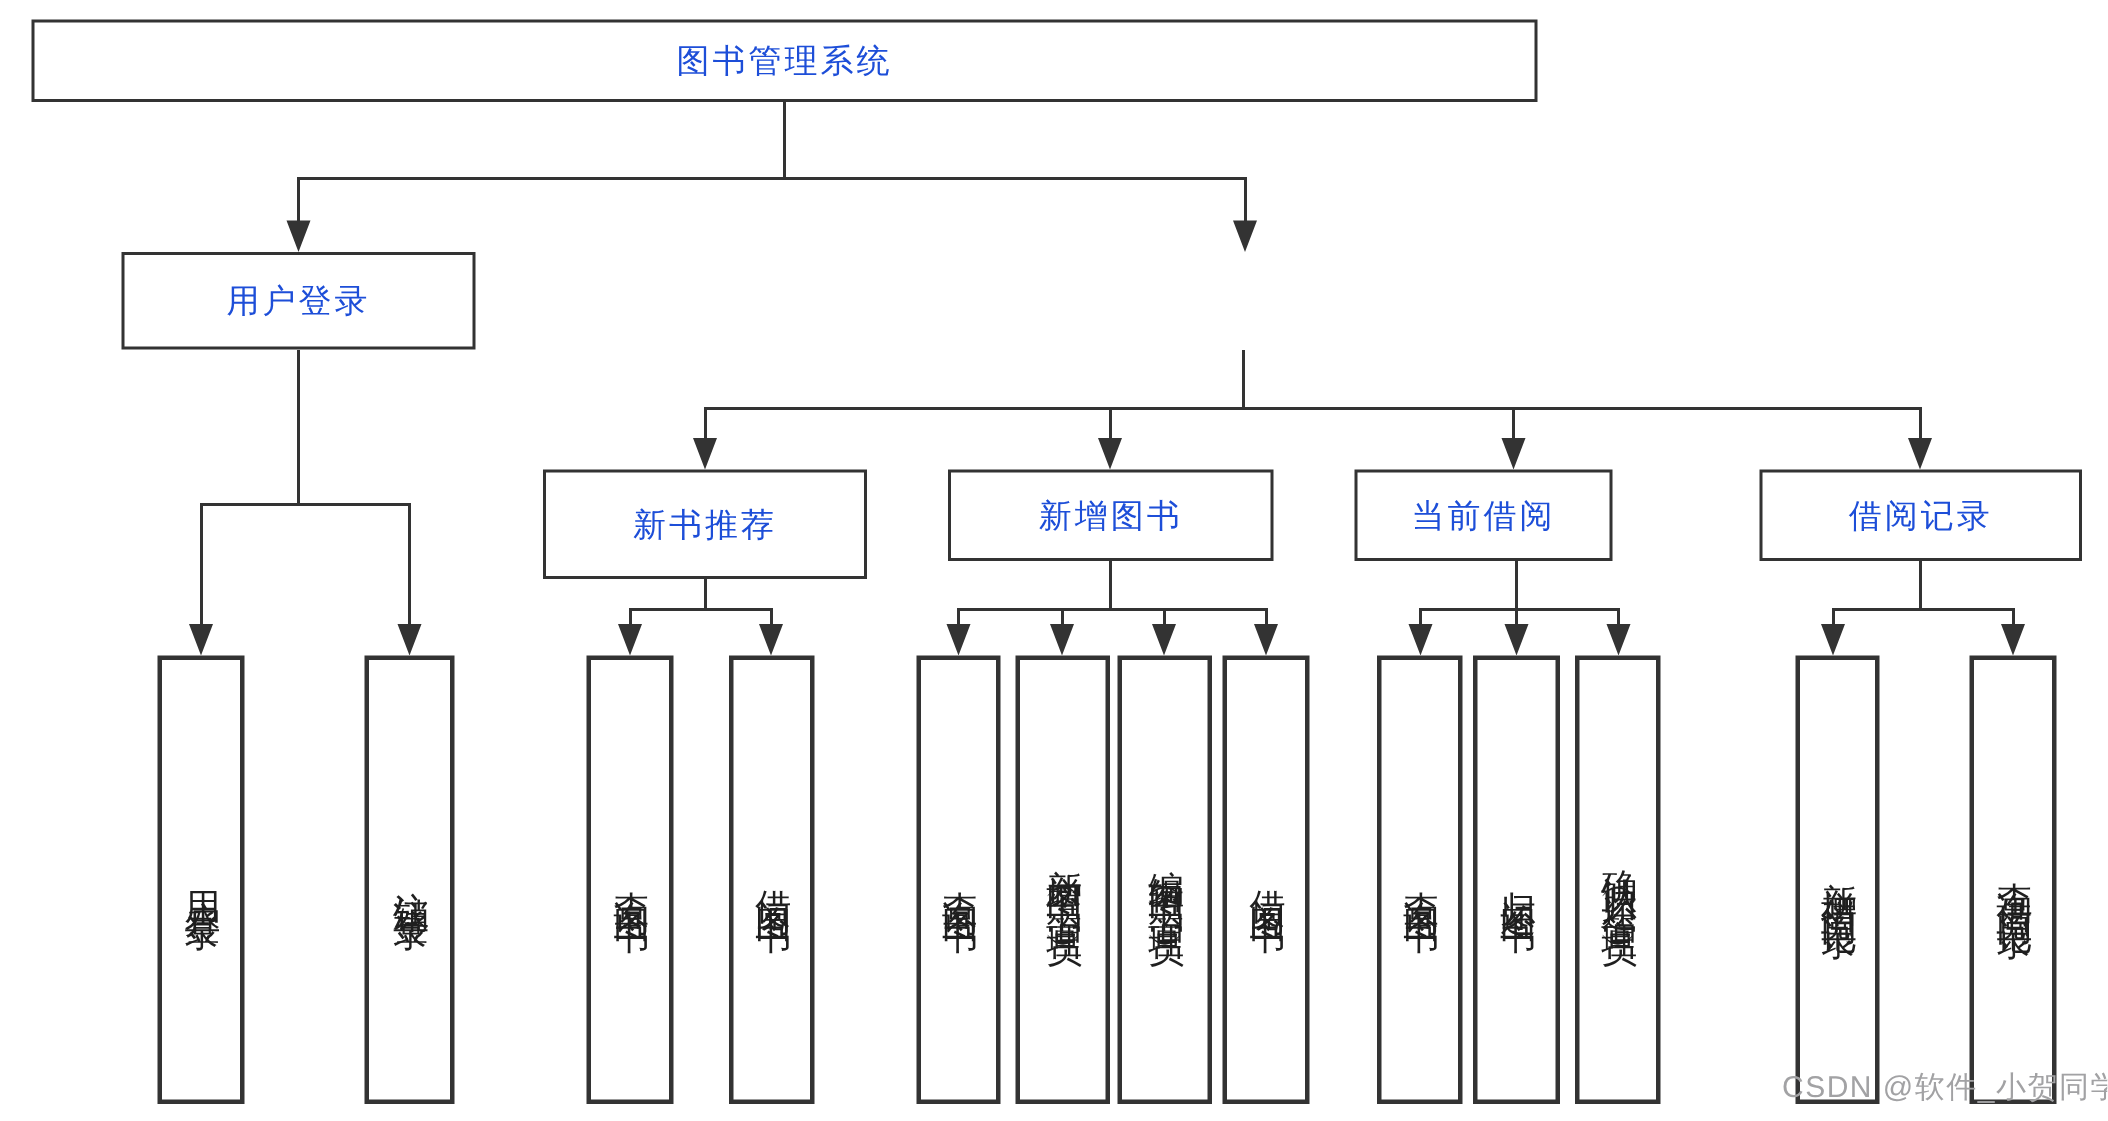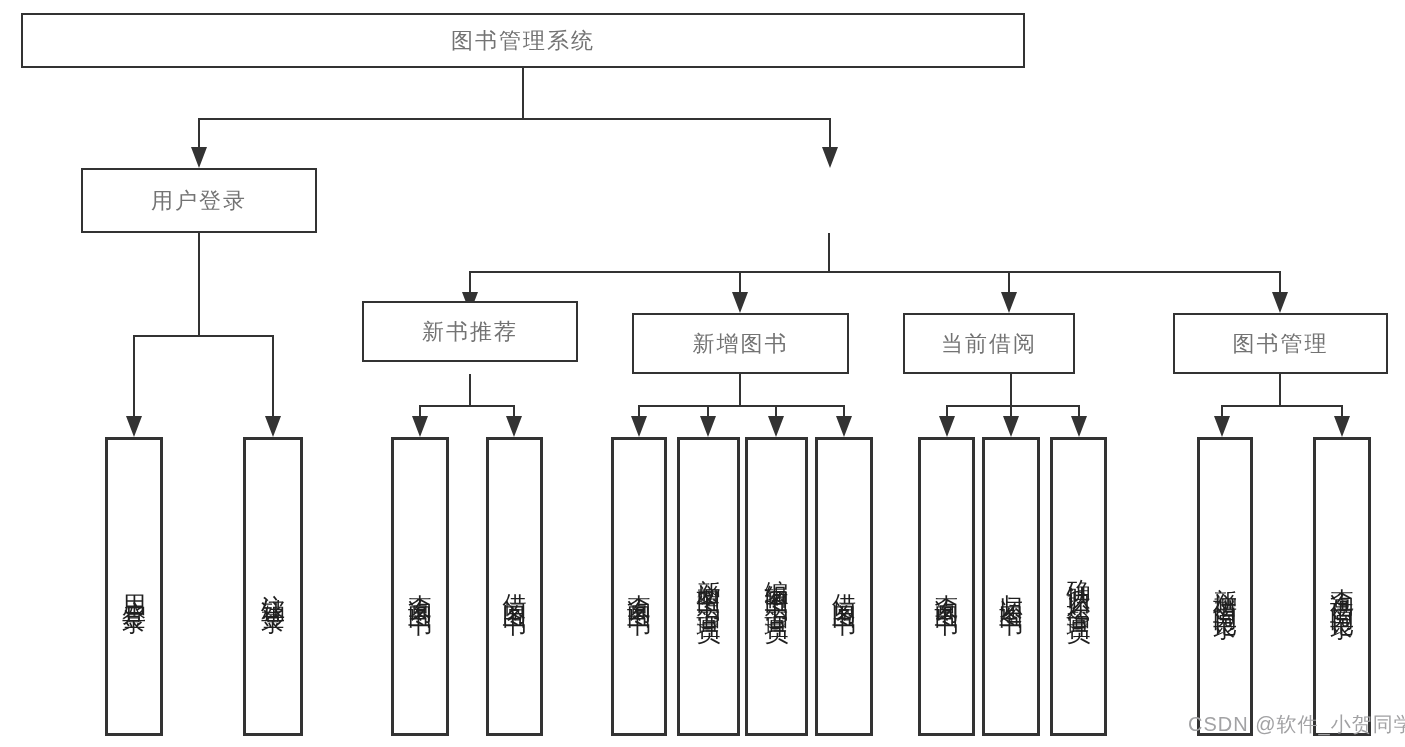--- a/index.html
+++ b/index.html
@@ -18,21 +18,21 @@
   }
   .hbox {
     position: absolute;
     box-sizing: border-box;
     border: 2px solid #333333;
     background: #ffffff;
     display: flex;
     align-items: center;
     justify-content: center;
     font-size: 22px;
-    color: #737373;
+    color: #1d4ed8;
     letter-spacing: 2px;
     white-space: nowrap;
   }
   .vbox {
     position: absolute;
     box-sizing: border-box;
     border: 3px solid #333333;
     background: #ffffff;
     display: flex;
     align-items: center;
@@ -79,31 +79,31 @@
   </svg>
 
   <div class="hbox" style="left:21px;top:13px;width:1004px;height:55px;">
     <span>图书管理系统</span>
   </div>
 
   <div class="hbox" style="left:81px;top:168px;width:236px;height:65px;">
     <span>用户登录</span>
   </div>
 
-  <div class="hbox" style="left:362px;top:301px;width:216px;height:61px;">
+  <div class="hbox" style="left:362px;top:313px;width:216px;height:73px;">
     <span>新书推荐</span>
   </div>
   <div class="hbox" style="left:632px;top:313px;width:217px;height:61px;">
     <span>新增图书</span>
   </div>
   <div class="hbox" style="left:903px;top:313px;width:172px;height:61px;">
     <span>当前借阅</span>
   </div>
   <div class="hbox" style="left:1173px;top:313px;width:215px;height:61px;">
-    <span>图书管理</span>
+    <span>借阅记录</span>
   </div>
 
   <div class="vbox" style="left:105px;top:437px;width:58px;height:299px;">
     <span class="vtext">用户登录</span>
   </div>
   <div class="vbox" style="left:243px;top:437px;width:60px;height:299px;">
     <span class="vtext">注销登录</span>
   </div>
 
   <div class="vbox" style="left:391px;top:437px;width:58px;height:299px;">

